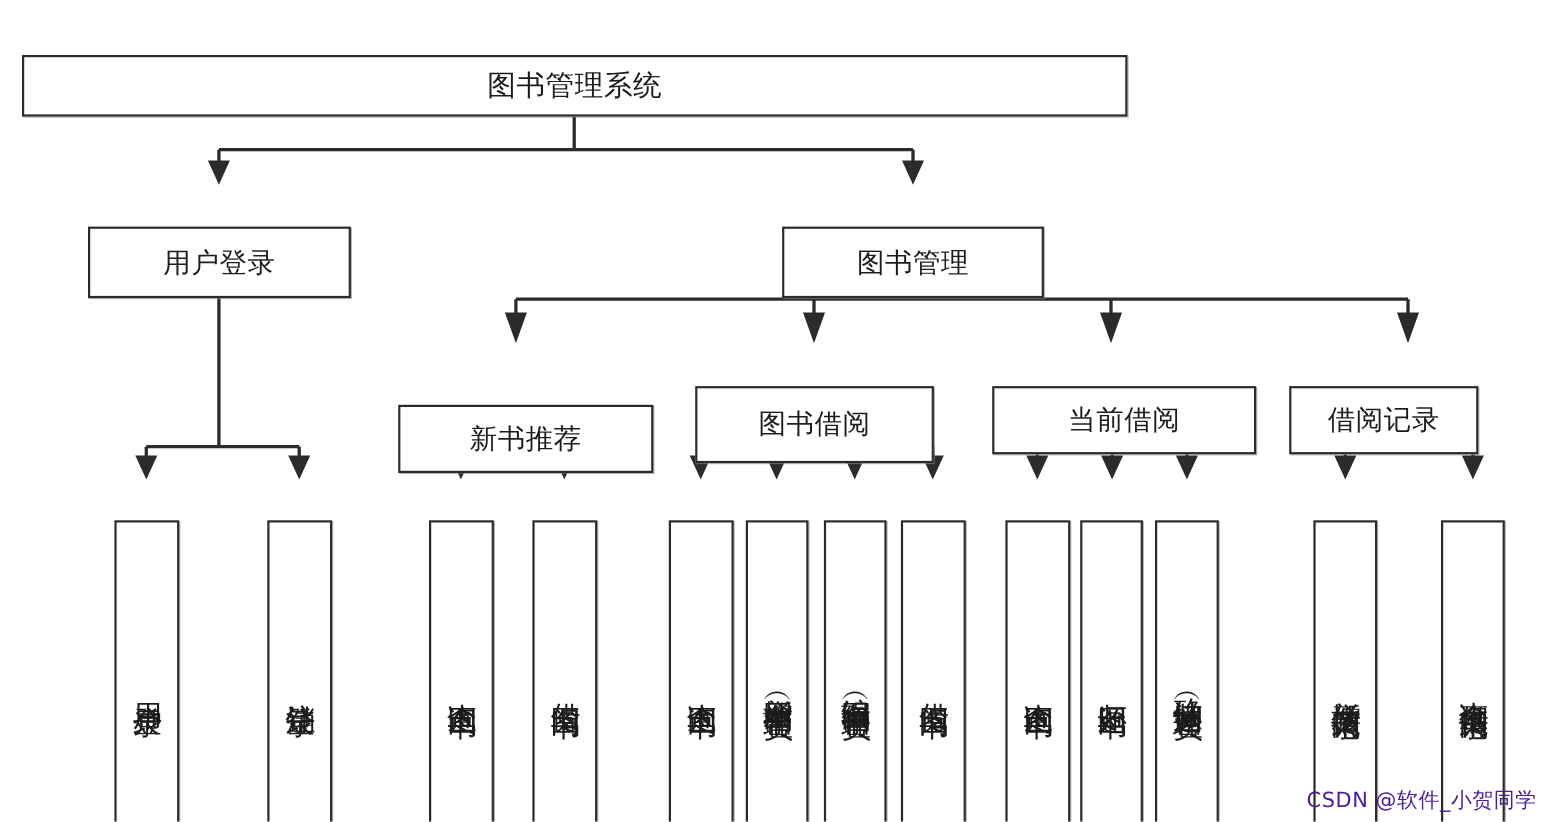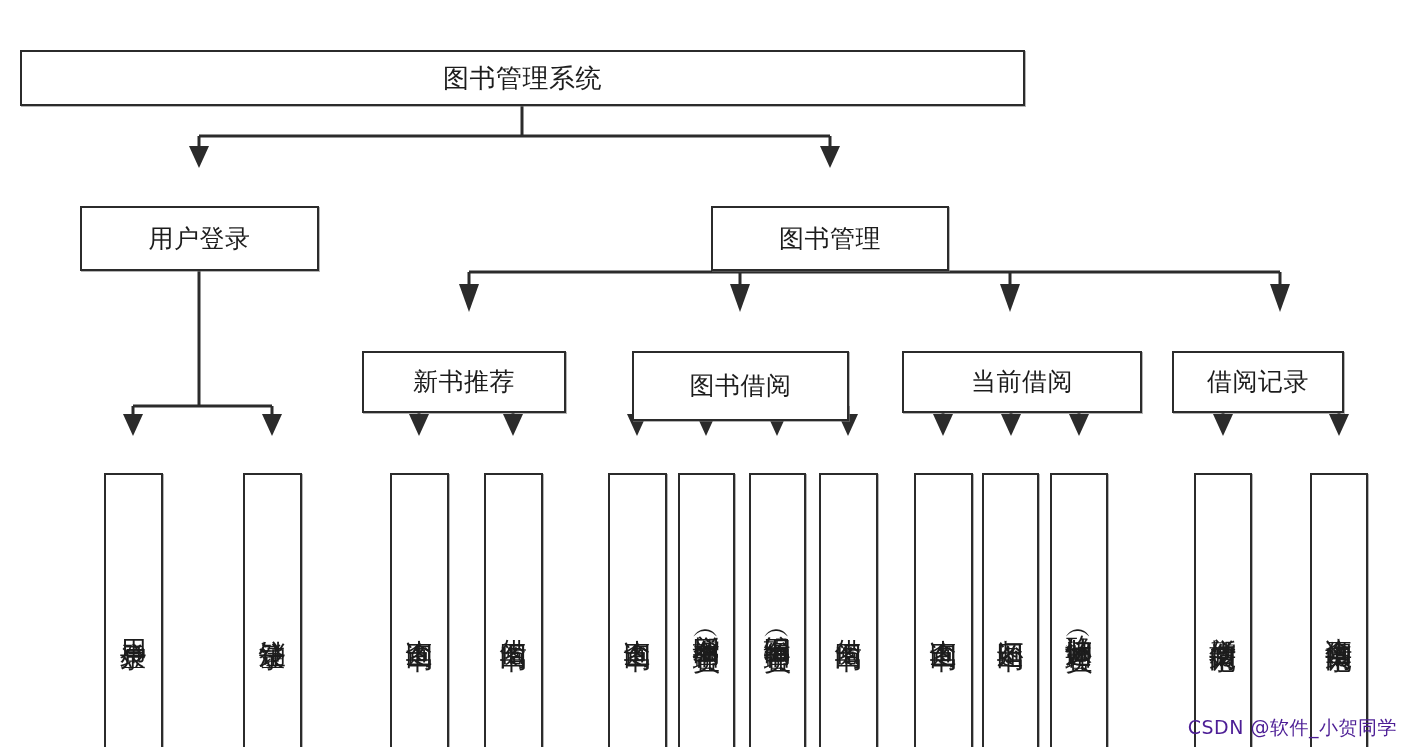--- a/index.html
+++ b/index.html
@@ -163,21 +163,21 @@
     <span class="lbl">图书管理系统</span>
   </div>
 
   <div class="node horiz" style="left:80px; top:168px; width:239px; height:65px;">
     <span class="lbl">用户登录</span>
   </div>
   <div class="node horiz" style="left:711px; top:168px; width:238px; height:65px;">
     <span class="lbl">图书管理</span>
   </div>
 
-  <div class="node horiz" style="left:362px; top:313px; width:204px; height:62px;">
+  <div class="node horiz" style="left:362px; top:330px; width:232px; height:62px;">
     <span class="lbl">新书推荐</span>
   </div>
   <div class="node horiz" style="left:632px; top:313px; width:217px; height:70px;">
     <span class="lbl">图书借阅</span>
   </div>
   <div class="node horiz" style="left:902px; top:313px; width:240px; height:62px;">
     <span class="lbl">当前借阅</span>
   </div>
   <div class="node horiz" style="left:1172px; top:313px; width:172px; height:62px;">
     <span class="lbl">借阅记录</span>

